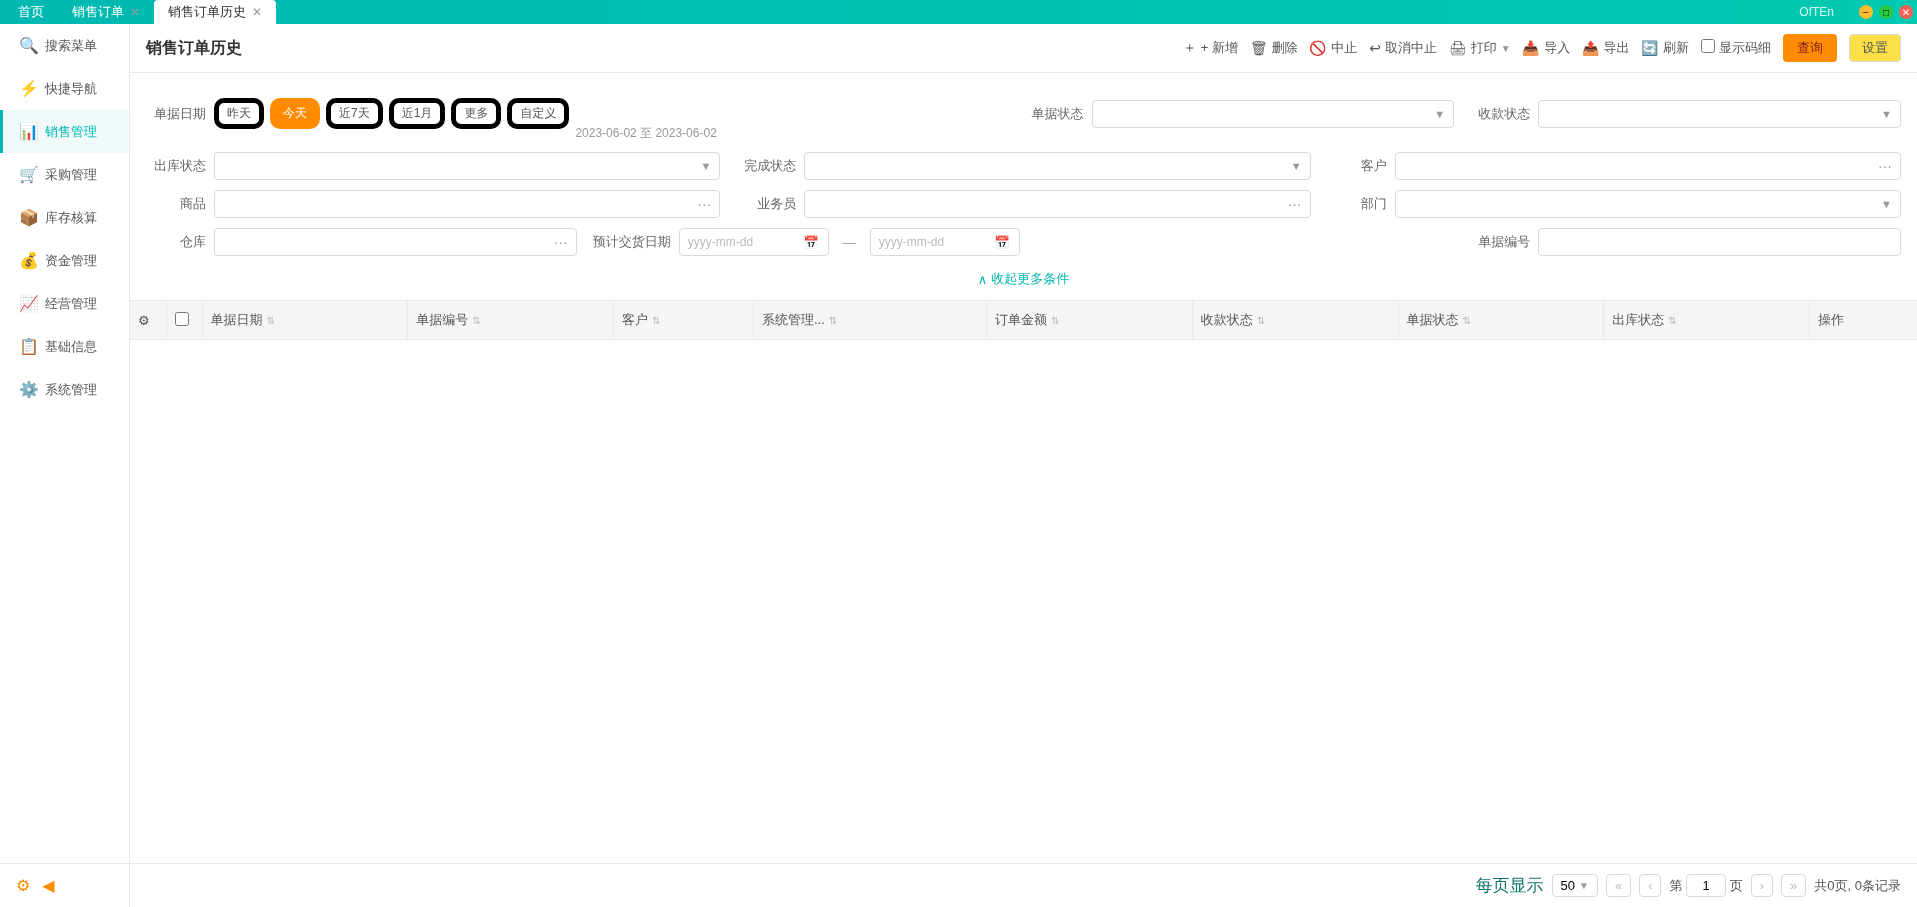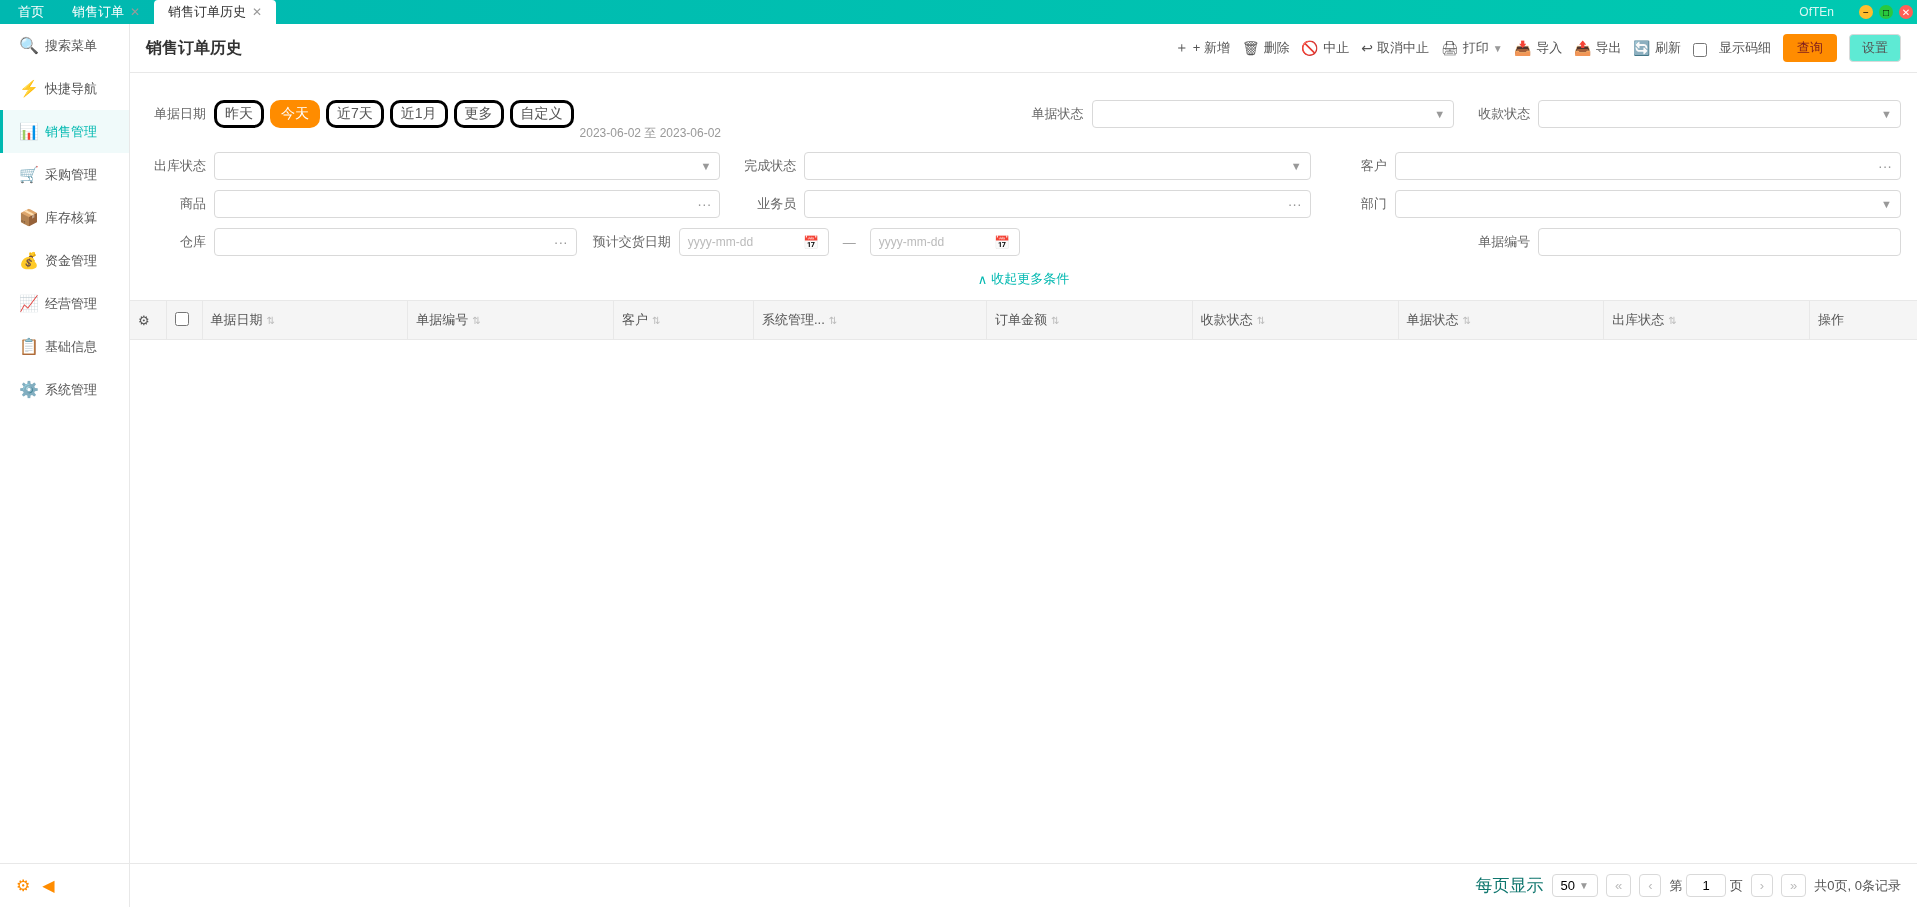--- a/index.html
+++ b/index.html
@@ -176,22 +176,22 @@
     }
     .toolbar-btn.primary {
       background: #ff8c00;
       color: #7f1d1d;
       padding: 5px 14px;
       border-radius: 4px;
       border: none;
     }
     .display-cols-label {
       display: flex;
-      align-items: flex-end;
-      gap: 12px;
+      align-items: flex-start;
+      gap: 4px;
       color: #555;
       font-size: 13px;
       cursor: pointer;
     }
 
     
     .filter-area {
       padding: 12px 16px;
       border-bottom: 1px solid #e8e8e8;
       background: #fff;
@@ -229,23 +229,23 @@
     .filter-control .arrow { margin-left: auto; color: #999; font-size: 11px; }
     .filter-control .dots { color: #999; margin-left: auto; font-size: 14px; }
     .date-filter {
       display: flex;
       align-items: center;
       gap: 6px;
     }
     .date-btn {
       padding: 2px 8px;
       border-radius: 10px;
-      border: 3px solid #000000;
-      cursor: pointer;
-      font-size: 14px;
+      border: 5px solid #000000;
+      cursor: pointer;
+      font-size: 12px;
       color: #555;
       background: #fff;
     }
     .date-btn.active {
       background: #ff8c00;
       color: #fff;
       border-color: #ff8c00;
     }
     .date-range {
       color: #999;
@@ -487,21 +487,21 @@
             <span class="btn-icon">🔄</span>
             <span>刷新</span>
           </div>
           <label class="display-cols-label">
             <input type="checkbox" style="">
             <span>显示码细</span>
           </label>
           <button class="toolbar-btn primary">
             <span>查询</span>
           </button>
-          <button class="toolbar-btn" style="border:1px solid #d9d9d9;border-radius:4px;padding:4px 12px;background:#5eead4;">
+          <button class="toolbar-btn" style="border:1px solid #d9d9d9;border-radius:4px;padding:4px 12px;background:#fde047;">
             <span>设置</span>
           </button>
         </div>
       </div>
 
       <div class="filter-area">
 
         <div class="filter-row">
           <div class="filter-item" style="flex:2;">
             <span class="filter-label">单据日期</span>

